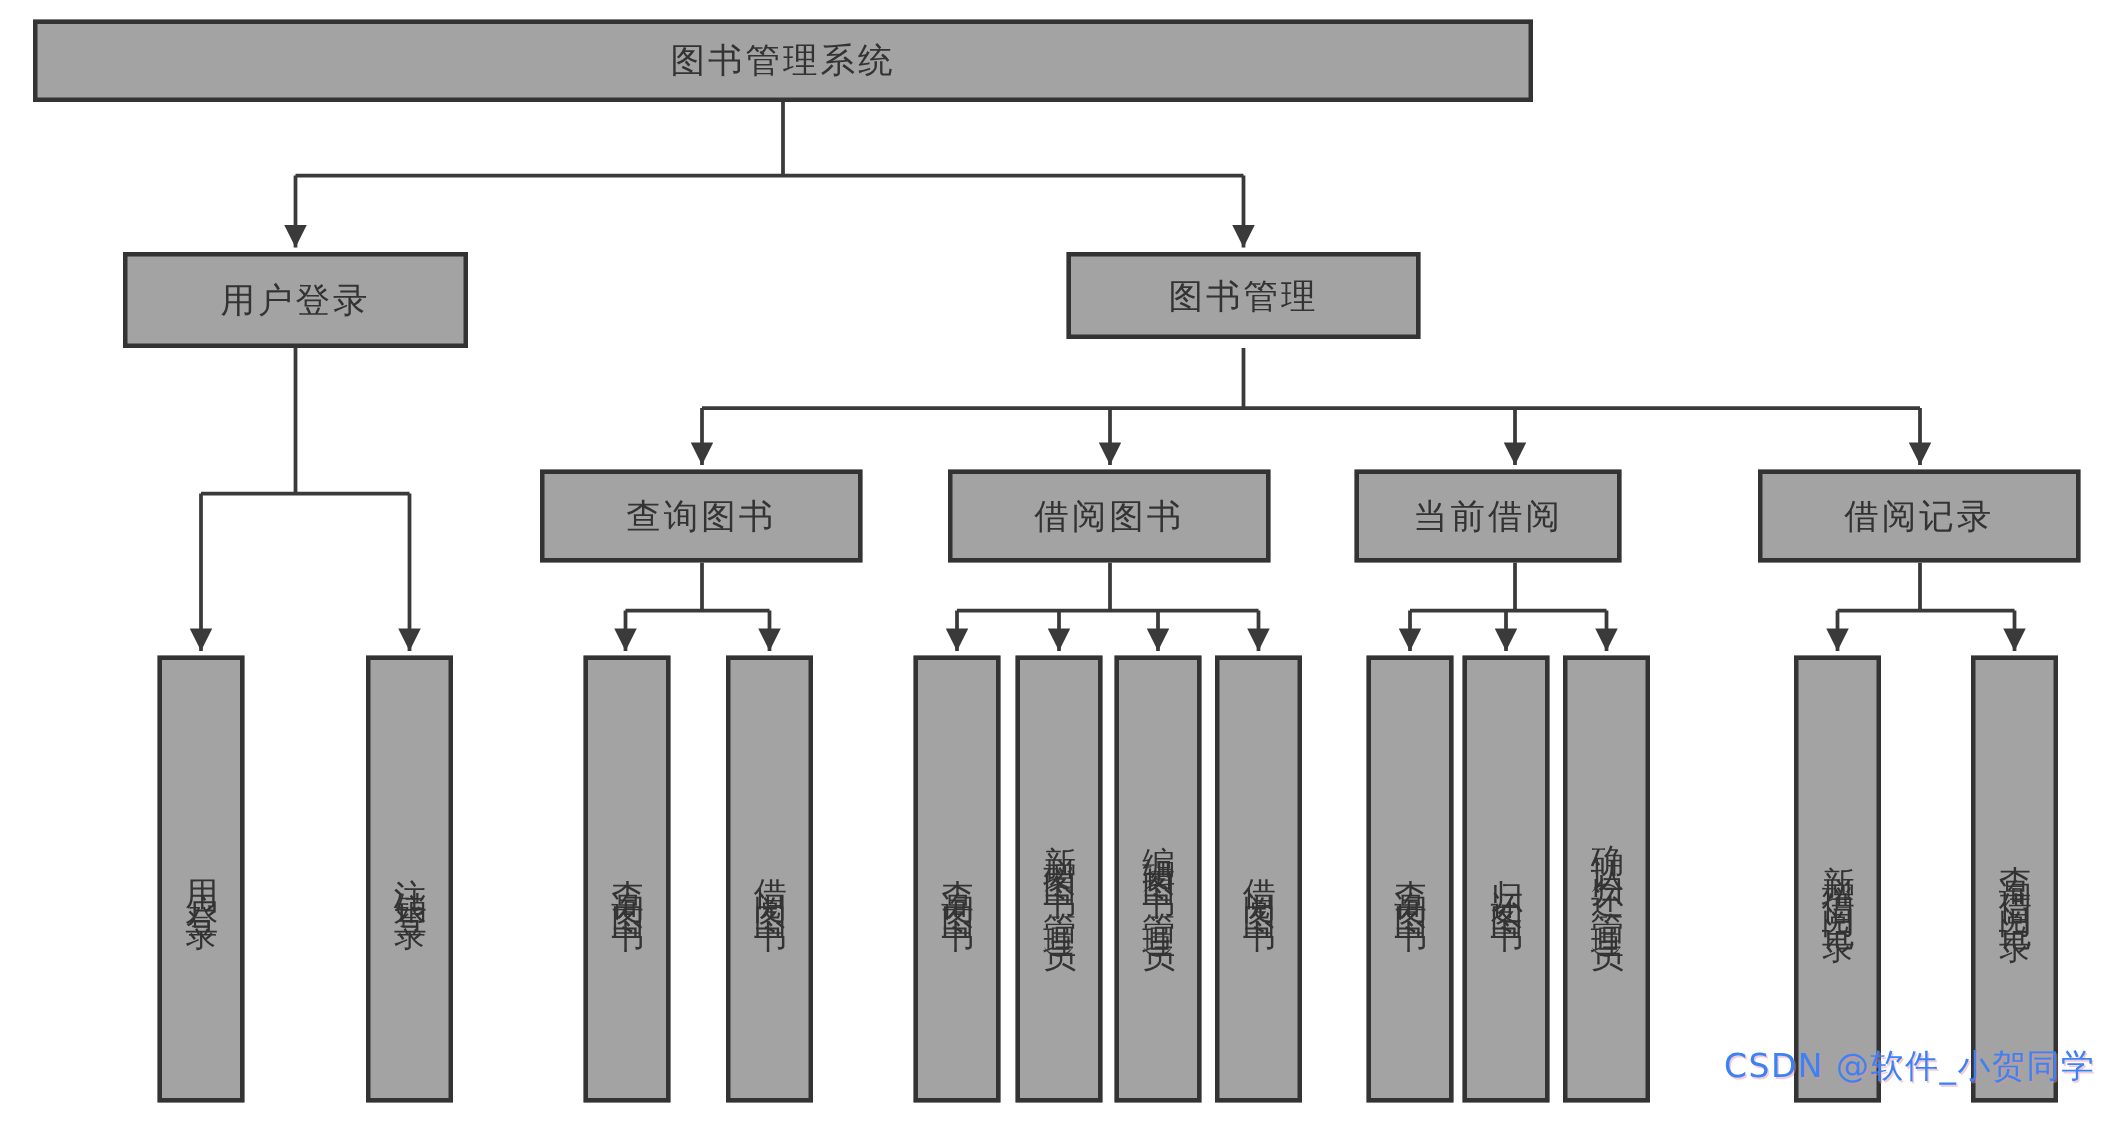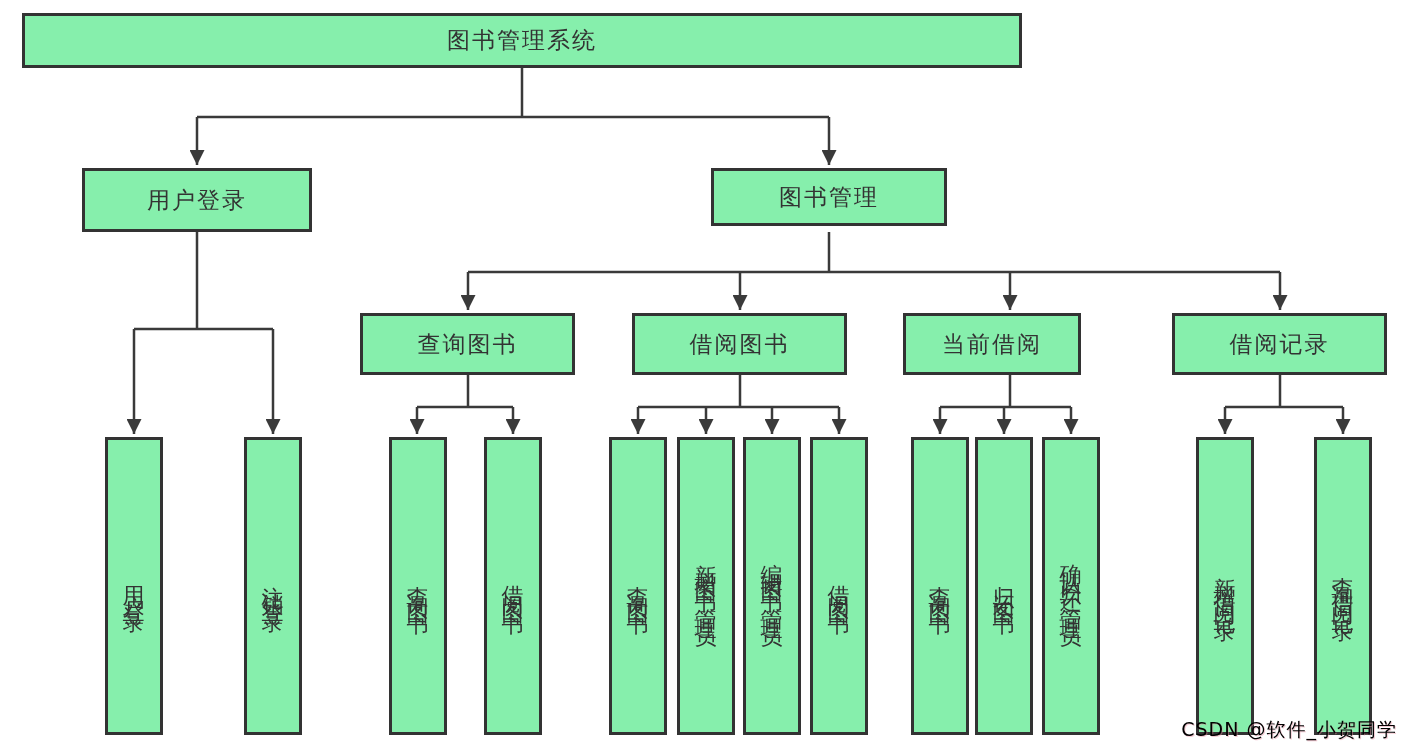--- a/index.html
+++ b/index.html
@@ -16,44 +16,44 @@
     left: 0; top: 0;
     width: 1405px; height: 747px;
     pointer-events: none;
   }
   .connectors path { stroke: #3a3a3a; stroke-width: 2.5; fill: none; }
   .connectors .arrowhead-path { fill: #3a3a3a; stroke: none; }
   .box {
     position: absolute;
     box-sizing: border-box;
     border: 3px solid #333333;
-    background: #86efac;
+    background: #a3a3a3;
     display: flex;
     align-items: center;
     justify-content: center;
     color: #333333;
   }
   .box .lbl { white-space: nowrap; letter-spacing: 2px; }
   .lvl1 { font-size: 23px; }
   .lvl2, .lvl3 { font-size: 23px; }
   .leaf { font-size: 22px; }
   .leaf .lbl {
     writing-mode: vertical-rl;
     text-orientation: mixed;
     letter-spacing: 9px;
     line-height: 1.05;
     white-space: nowrap;
   }
   .watermark {
     position: absolute;
     right: 8px;
-    bottom: 4px;
-    font-size: 19px;
+    bottom: 21px;
+    font-size: 22px;
     letter-spacing: 1px;
-    color: #000000;
+    color: #3b82f6;
     text-shadow: 1px 1px 0 rgba(232, 140, 160, 0.45);
     white-space: nowrap;
   }
 </style>
 </head>
 <body>
 
 <div class="canvas">
 
   <svg class="connectors" viewBox="0 0 1405 747" xmlns="http://www.w3.org/2000/svg">

